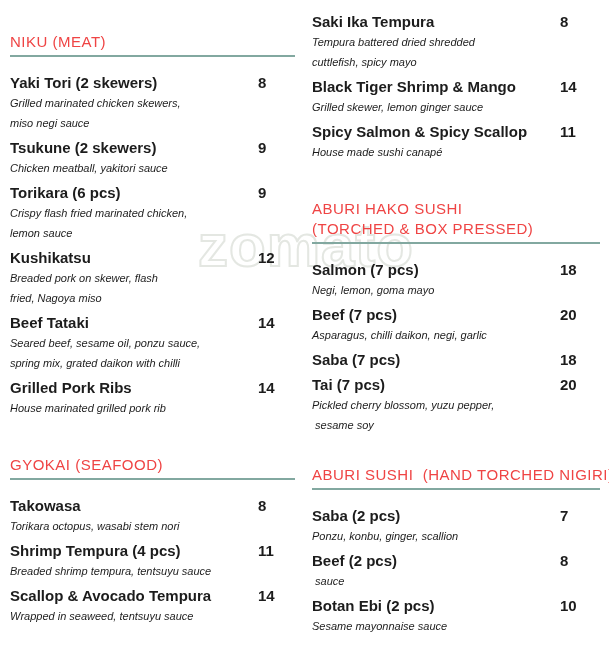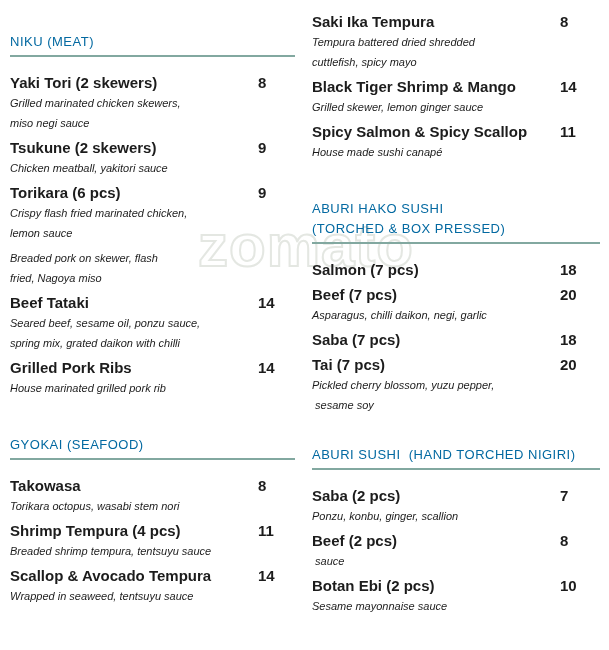--- a/index.html
+++ b/index.html
@@ -41,22 +41,22 @@
     top: 12px;
     z-index: 1;
   }
   .col-left  { left: 10px;  width: 295px; }
   .col-right { left: 312px; width: 297px; }
 
   .section-header {
     margin: 37px 0 16px 0;
     padding-bottom: 3px;
     border-bottom: 2px solid #82a8a0;
-    color: #0369a1;
-    font-size: 13px;
+    color: #ef4444;
+    font-size: 15px;
     font-weight: 400;
     letter-spacing: 0.5px;
     line-height: 20px;
   }
   .col-left  .section-header { width: 285px; }
   .col-right .section-header { width: 288px; }
   .col-left .section:first-child .section-header { margin-top: 20px; }
   .col-right .section:first-child .section-header { margin-top: 0; }
   .col-right .section:nth-child(3) .section-header { margin-top: 30px; }
   .header-line { display: block; white-space: pre; }
@@ -104,20 +104,21 @@
         <div class="item">
           <div class="name-row"><span class="item-name">Tsukune (2 skewers)</span><span class="item-price">9</span></div>
           <div class="desc-line">Chicken meatball, yakitori sauce</div>
         </div>
         <div class="item">
           <div class="name-row"><span class="item-name">Torikara (6 pcs)</span><span class="item-price">9</span></div>
           <div class="desc-line">Crispy flash fried marinated chicken,</div>
           <div class="desc-line">lemon sauce</div>
         </div>
         <div class="item">
+          <div class="name-row"><span class="item-name">Kushikatsu</span><span class="item-price">12</span></div>
           <div class="desc-line">Breaded pork on skewer, flash</div>
           <div class="desc-line">fried, Nagoya miso</div>
         </div>
         <div class="item">
           <div class="name-row"><span class="item-name">Beef Tataki</span><span class="item-price">14</span></div>
           <div class="desc-line">Seared beef, sesame oil, ponzu sauce,</div>
           <div class="desc-line">spring mix, grated daikon with chilli</div>
         </div>
         <div class="item">
           <div class="name-row"><span class="item-name">Grilled Pork Ribs</span><span class="item-price">14</span></div>
@@ -158,20 +159,21 @@
           <div class="desc-line">House made sushi canapé</div>
         </div>
       </section>
       <section class="section">
         <h2 class="section-header">
           <span class="header-line">ABURI HAKO SUSHI</span>
           <span class="header-line">(TORCHED &amp; BOX PRESSED)</span>
         </h2>
         <div class="item">
           <div class="name-row"><span class="item-name">Salmon (7 pcs)</span><span class="item-price">18</span></div>
+          <div class="desc-line">Negi, lemon, goma mayo</div>
         </div>
         <div class="item">
           <div class="name-row"><span class="item-name">Beef (7 pcs)</span><span class="item-price">20</span></div>
           <div class="desc-line">Asparagus, chilli daikon, negi, garlic</div>
         </div>
         <div class="item">
           <div class="name-row"><span class="item-name">Saba (7 pcs)</span><span class="item-price">18</span></div>
         </div>
         <div class="item">
           <div class="name-row"><span class="item-name">Tai (7 pcs)</span><span class="item-price">20</span></div>

